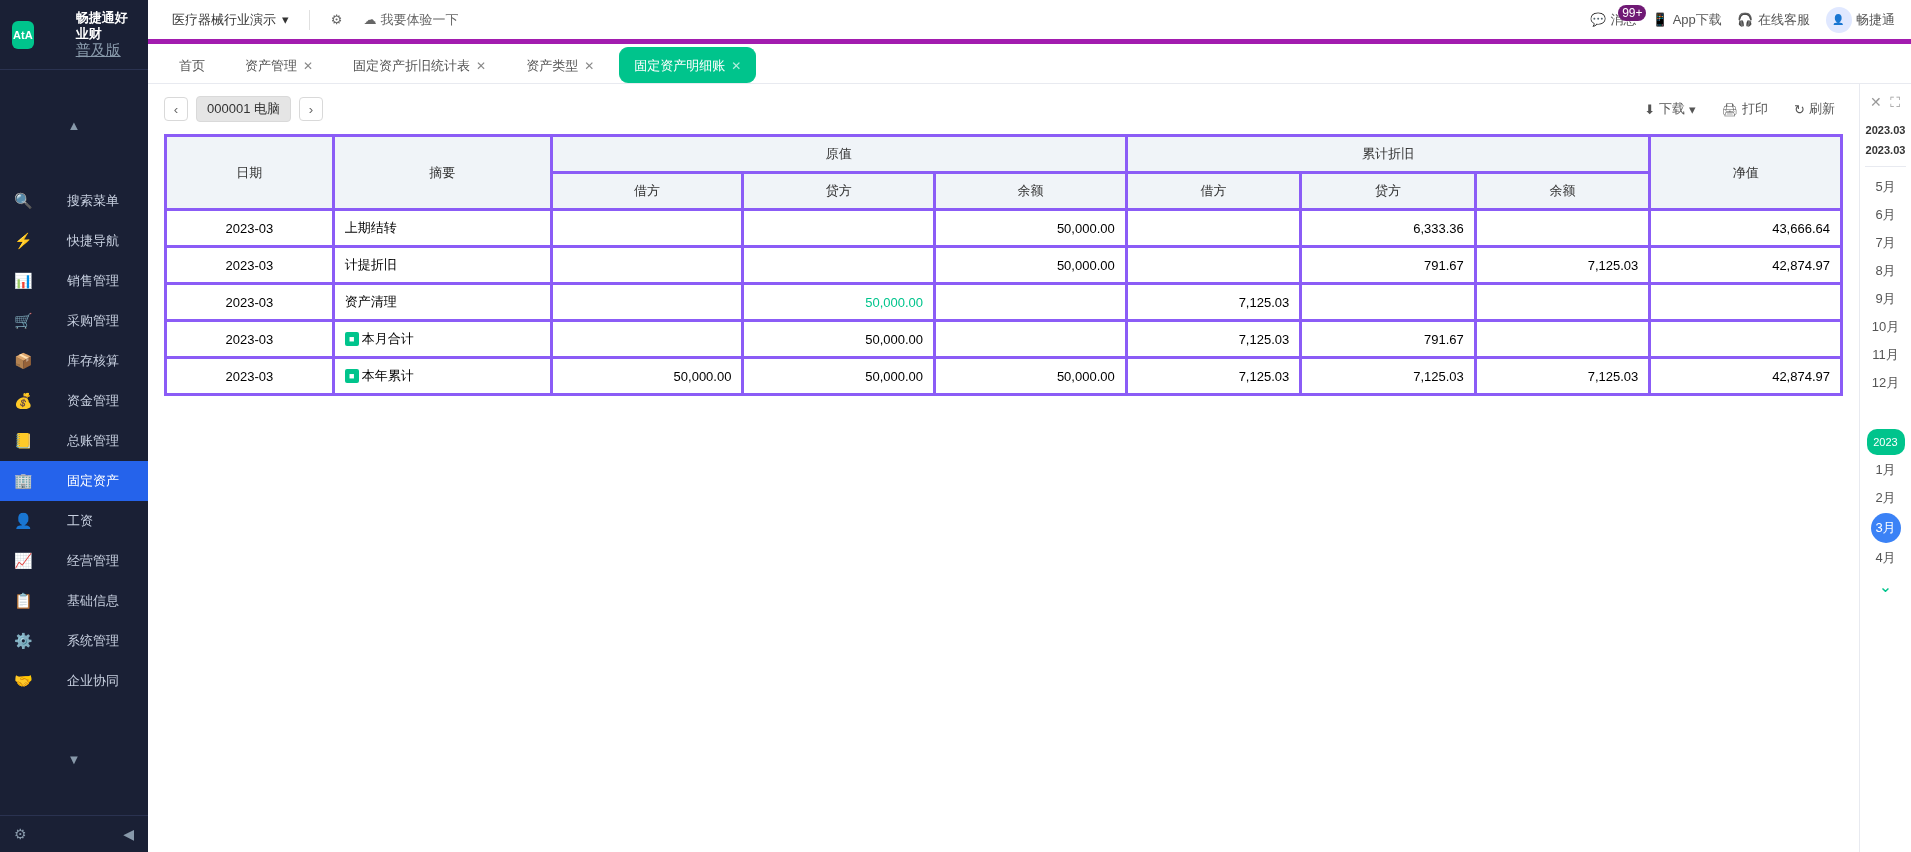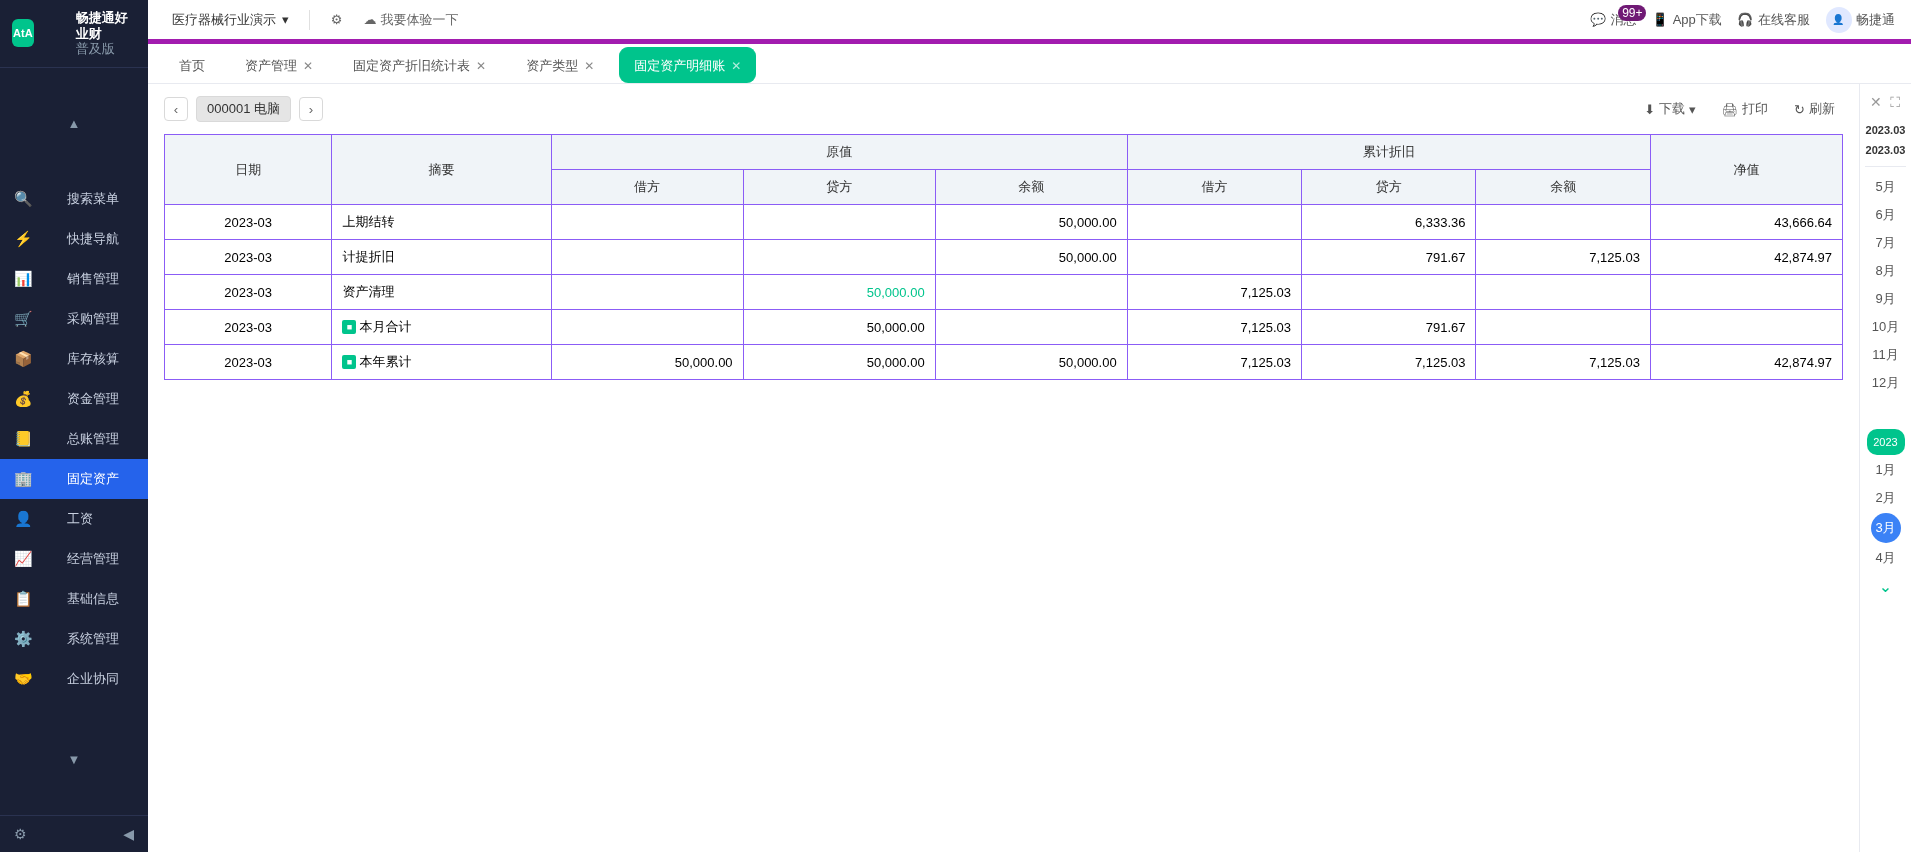--- a/index.html
+++ b/index.html
@@ -26,21 +26,21 @@
     }
     .logo-icon {
       width: 28px; height: 28px;
       background: #00c48c;
       border-radius: 6px;
       display: flex; align-items: center; justify-content: center;
       color: white; font-size: 11px; font-weight: bold;
     }
     .logo-text { display: flex; flex-direction: column; line-height: 1.2; margin-left: 36px; }
     .logo-title { font-size: 13px; color: #fff; font-weight: bold; }
-    .logo-sub { font-size: 13px; color: #8899aa; }
+    .logo-sub { font-size: 15px; color: #8899aa; text-decoration: underline; }
     .sidebar-scroll { flex: 1; overflow-y: auto; overflow-x: hidden; }
     .sidebar-scroll::-webkit-scrollbar { width: 4px; }
     .sidebar-scroll::-webkit-scrollbar-thumb { background: #2a3250; }
     .sidebar-item {
       display: flex; align-items: center; gap: 8px;
       padding: 11px 14px;
       cursor: pointer;
       color: #c8d0e0;
       transition: background 0.2s;
       position: relative;
@@ -208,21 +208,21 @@
     }
 
     
     .table-wrap { overflow-x: auto; }
     table {
       width: 100%;
       border-collapse: collapse;
       font-size: 13px;
     }
     th, td {
-      border: 1px solid #8b5cf6;
+      border: 3px solid #8b5cf6;
       padding: 8px 10px;
       text-align: center;
       white-space: nowrap;
     }
     thead th {
       background: #f0f4f8;
       color: #333;
       font-weight: 500;
     }
     td.text-right { text-align: right; }

